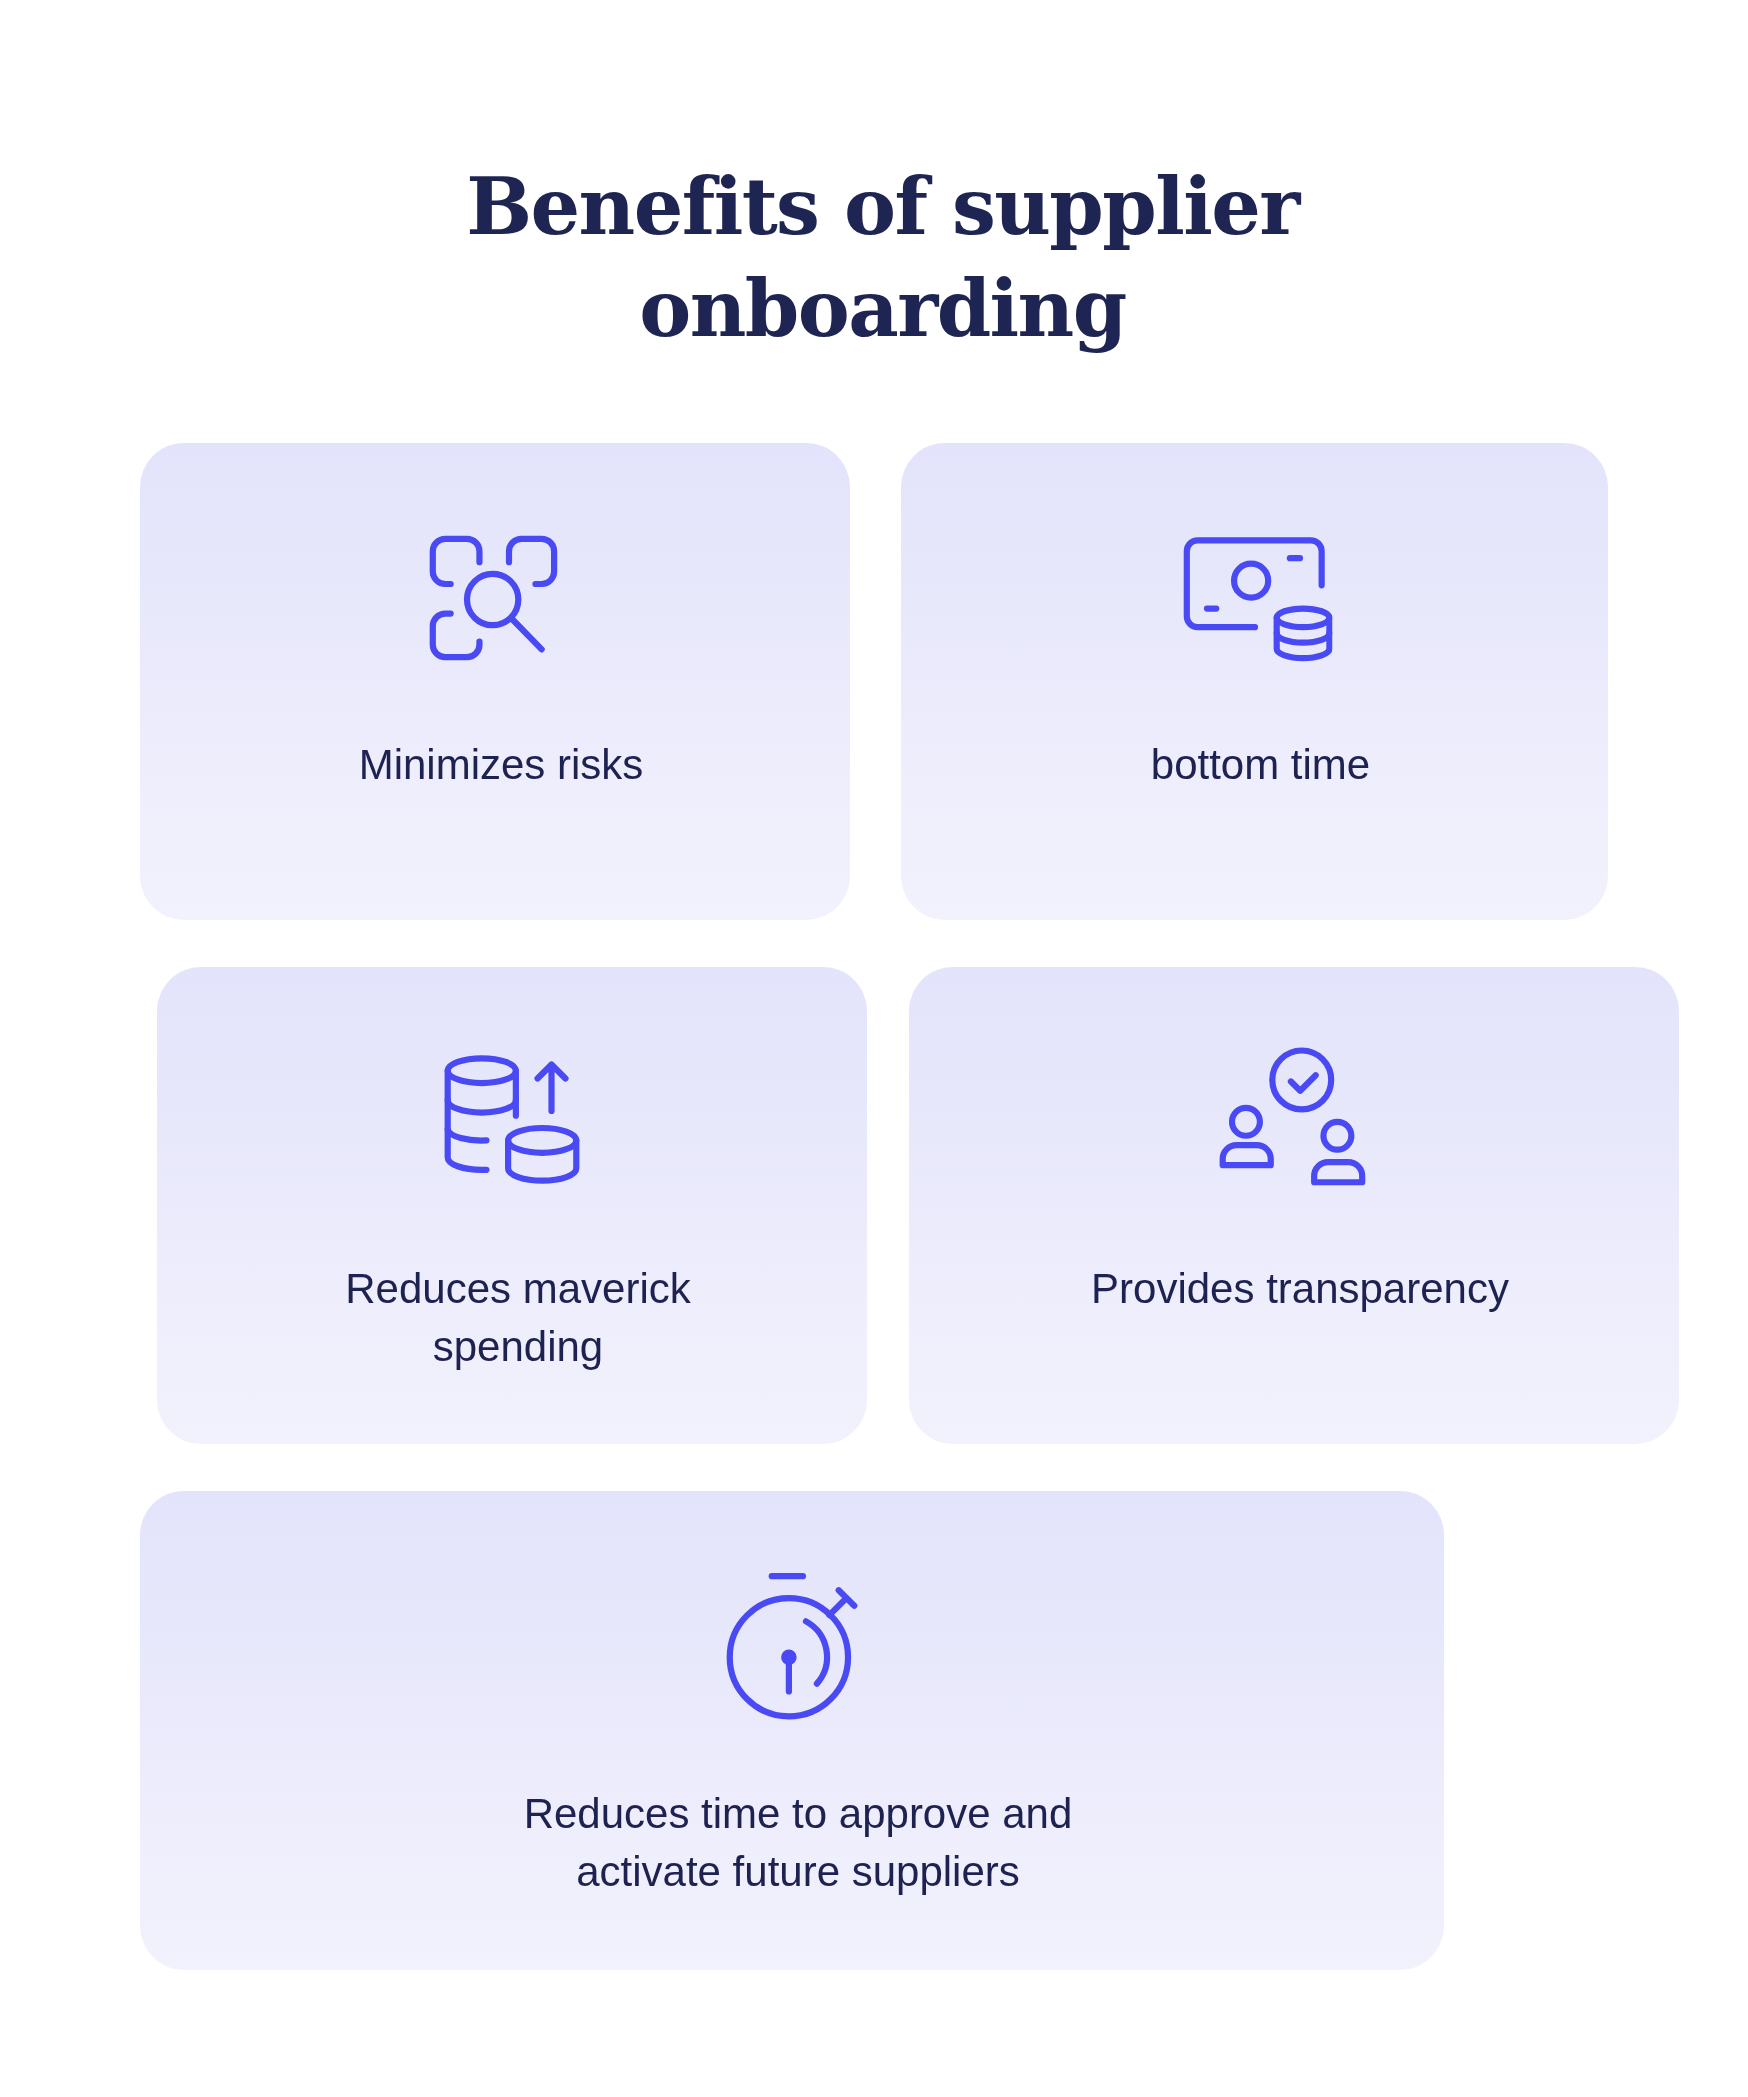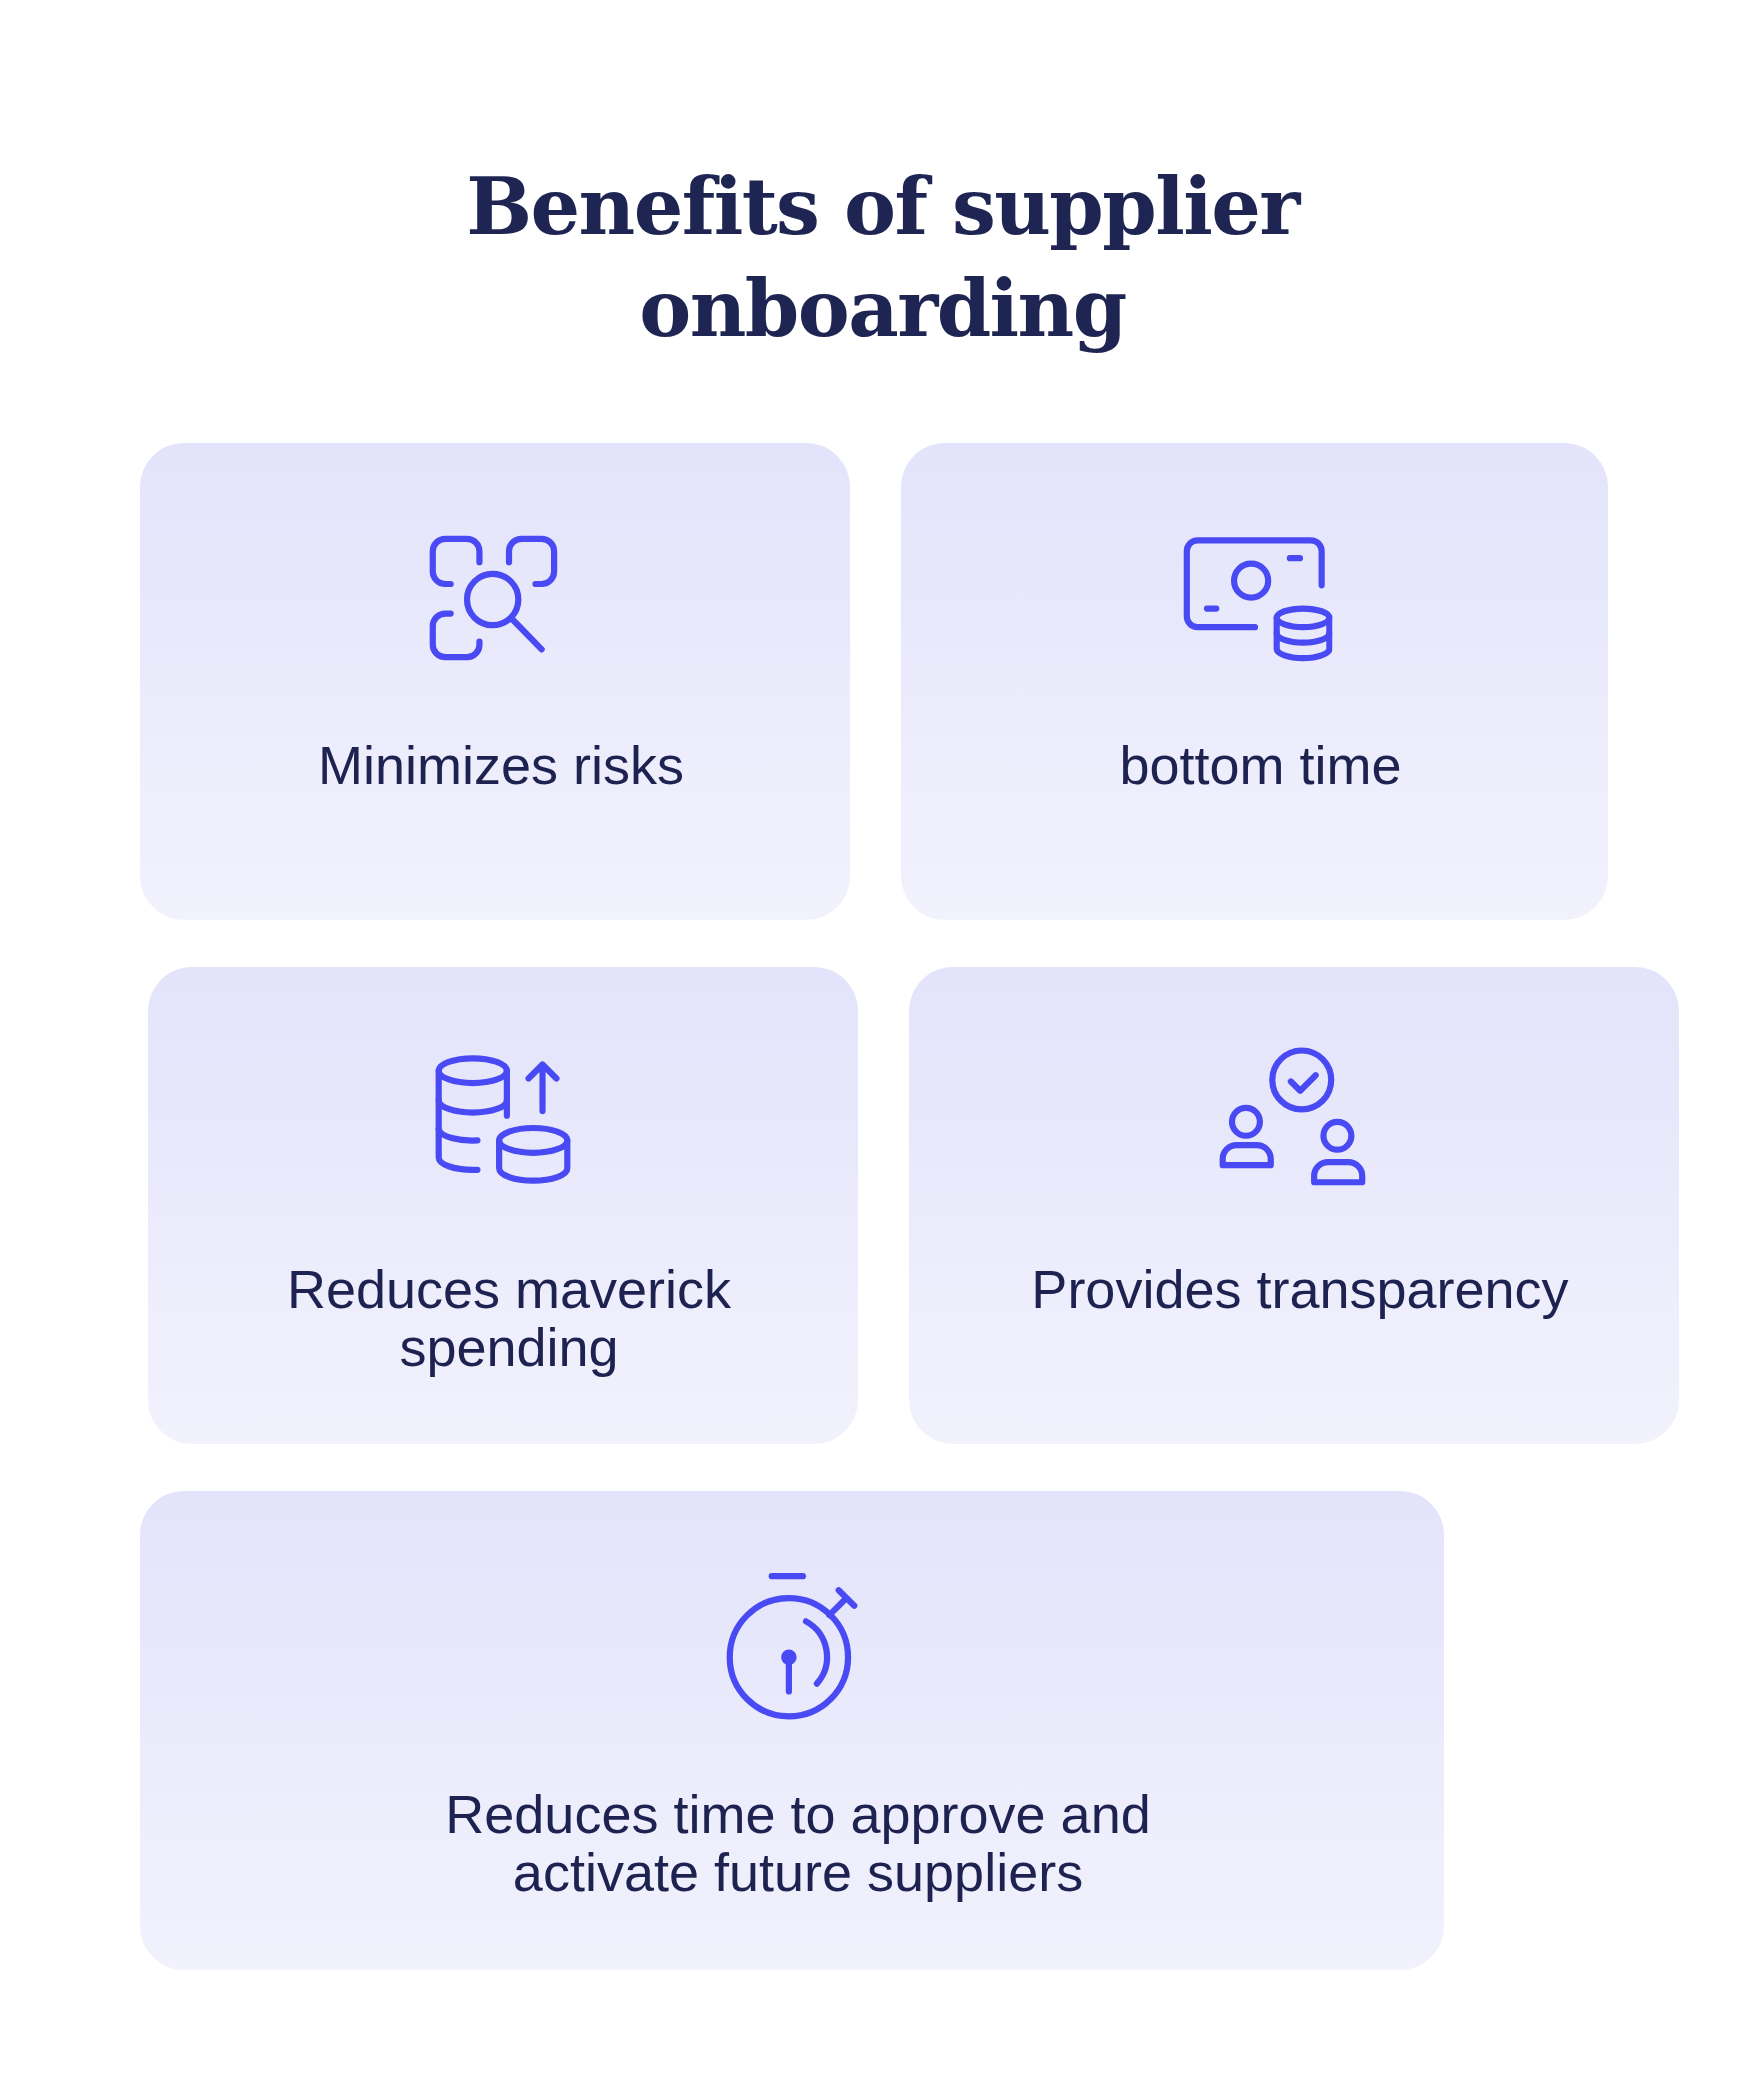--- a/index.html
+++ b/index.html
@@ -17,21 +17,21 @@
     background: linear-gradient(180deg, #E3E3FB 0%, #F2F2FD 100%);
   }
   .icon {
     position: absolute; left: 50%; transform: translateX(-50%);
   }
   .icon svg { display: block; }
   .label {
     position: absolute; left: 0; right: 0;
     text-align: center;
     font-family: "Liberation Sans", sans-serif;
-    font-size: 54px; line-height: 58px;
+    font-size: 42px; line-height: 58px;
     color: #1E2250;
     padding-left: 12px;
   }
   .label span { display: block; }
 </style>
 </head>
 <body>
 
 <h1 class="title" style="margin:8px;">
   <span>Benefits of supplier</span>
@@ -63,21 +63,21 @@
       <ellipse cx="162" cy="112" rx="34" ry="12"></ellipse>
       <path d="M128 112 V152 A34 12 0 0 0 196 152 V112"></path>
       <path d="M128 132 A34 12 0 0 0 196 132"></path>
     </svg>
   </div>
   <div class="label" style="top:293px;">
     <span>bottom time</span>
   </div>
 </div>
 
-<div class="card" style="left:148px; top:967px; width:710px; height:477px;">
+<div class="card" style="left:157px; top:967px; width:710px; height:477px;">
   <div class="icon" style="top:85px;">
     <svg width="141" height="135" viewBox="0 0 182 174" fill="none" stroke="#4A4AF4" stroke-width="8" stroke-linecap="round" stroke-linejoin="round">
       <ellipse cx="52" cy="24" rx="44" ry="16"></ellipse>
       <path d="M8 24 V136 A44 16 0 0 0 52 152 H58"></path>
       <path d="M96 24 V82"></path>
       <path d="M8 62 A44 16 0 0 0 96 62"></path>
       <path d="M8 100 A44 16 0 0 0 58 114"></path>
       <ellipse cx="130" cy="114" rx="44" ry="16"></ellipse>
       <path d="M86 114 V150 A44 16 0 0 0 174 150 V114"></path>
       <path d="M142 76 V16 M124 34 L142 16 L160 34"></path>

